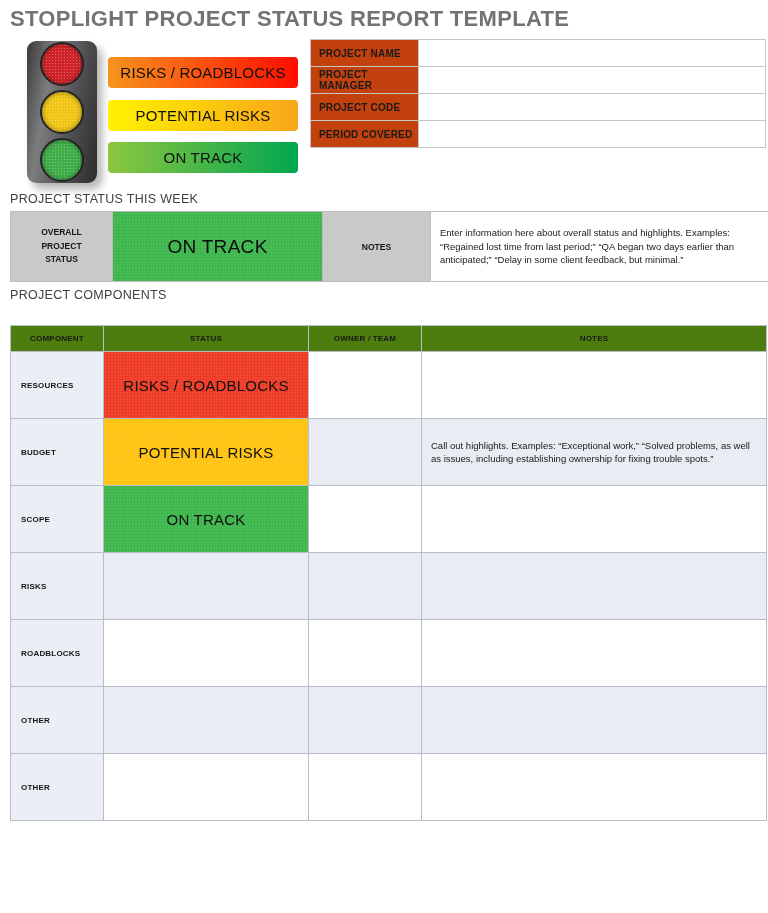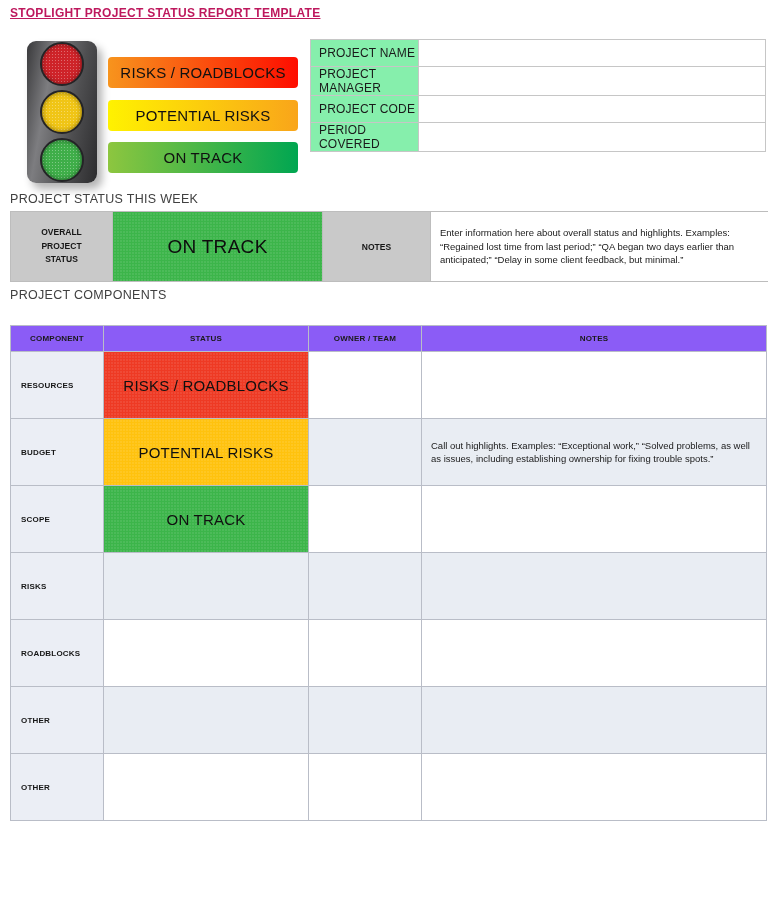--- a/index.html
+++ b/index.html
@@ -2,21 +2,21 @@
 <html><head>
 <meta charset="utf-8">
 <style>
   * { margin: 0; padding: 0; box-sizing: border-box; }
   html, body { background: #ffffff; }
   body { font-family: "Liberation Sans", sans-serif; color: #111; }
   .page { position: relative; width: 768px; height: 913px; background: #fff; overflow: hidden; }
 
   .title {
     position: absolute; left: 10px; top: 6px;
-    font-size: 12px; font-weight: bold; color: #be185d; letter-spacing: .3px; text-decoration: underline;
+    font-size: 22px; font-weight: bold; color: #737373; letter-spacing: .3px;
   }
 
   
   .stoplight {
     position: absolute; left: 27px; top: 41px; width: 70px; height: 142px;
     border-radius: 9px;
     background: linear-gradient(100deg, #39393b 0%, #7d7d80 30%, #4e4e50 65%, #2c2c2e 100%);
     box-shadow: 5px 6px 8px rgba(0,0,0,0.30);
     display: flex; flex-direction: column; align-items: center;
     justify-content: center; gap: 4px;
@@ -46,21 +46,21 @@
   .badge-yellow { background: linear-gradient(to right, #FFF200, #F9A51A); }
   .badge-green  { background: linear-gradient(to right, #8DC63F, #00A651); }
 
   
   .info-table {
     position: absolute; left: 310px; top: 39px; width: 456px;
     border-collapse: collapse; table-layout: fixed;
   }
   .info-table td { border: 1px solid #c6c6c6; height: 27px; vertical-align: middle; }
   .info-table .lbl {
-    width: 108px; background: #86efac; font-size: 12px; font-weight: normal;
+    width: 108px; background: #c2410c; font-size: 10px; font-weight: bold;
     padding-left: 8px; color: #1a1a1a; letter-spacing: .2px;
   }
   .info-table .val { background: #ffffff; }
 
   
   .section-title { position: absolute; left: 10px; font-size: 12.5px; color: #404040; letter-spacing: .3px; }
   .st-week { top: 192px; }
   .st-comp { top: 288px; }
 
   
@@ -86,21 +86,21 @@
     padding: 6px 9px; color: #1a1a1a;
   }
   .wk-notes .it { }
 
   
   .comp-table {
     position: absolute; left: 10px; top: 325px; width: 756px;
     border-collapse: collapse; table-layout: fixed;
   }
   .comp-table th {
-    border: 1px solid #b9bdc7; background: #8b5cf6; height: 26px;
+    border: 1px solid #b9bdc7; background: #4d7c0f; height: 26px;
     font-size: 8px; font-weight: bold; color: #1a1a1a; text-align: center; letter-spacing: .2px;
   }
   .comp-table td { border: 1px solid #b9bdc7; height: 67px; vertical-align: middle; }
   .col-component { width: 93px; }
   .col-status    { width: 205px; }
   .col-owner     { width: 113px; }
   .col-notes     { width: 345px; }
   .cell-component {
     background: #ebeef5; font-size: 8px; font-weight: bold; color: #161616;
     padding-left: 10px; letter-spacing: .2px;

